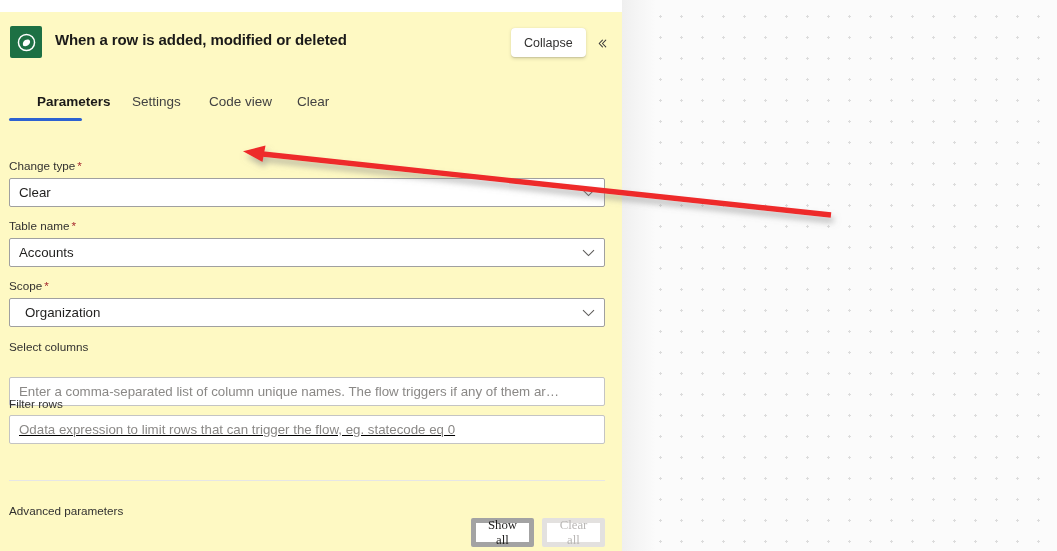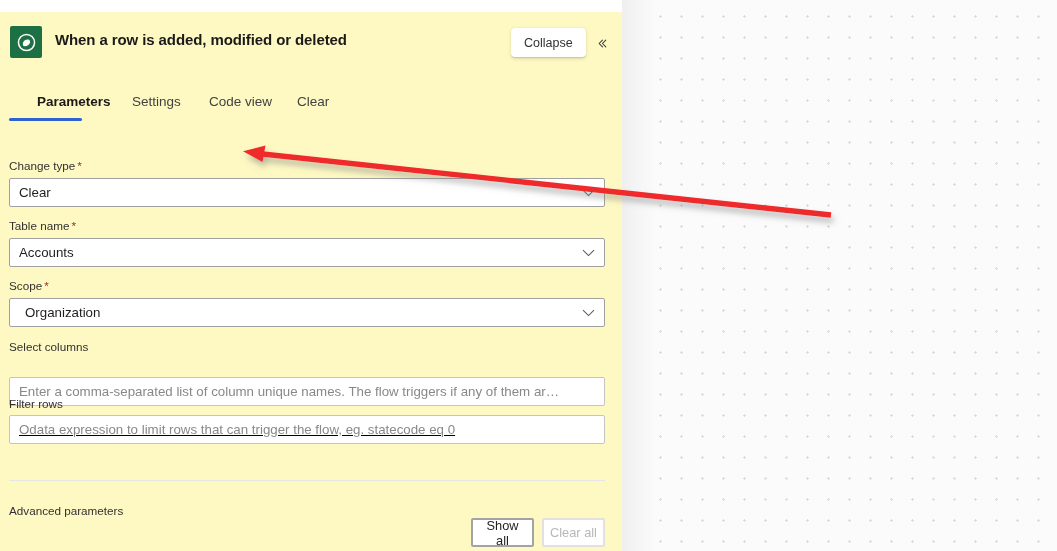--- a/index.html
+++ b/index.html
@@ -136,22 +136,22 @@
   .adv-label { position: absolute; left: 9px; top: 492px; }
   .adv-select {
     position: absolute; left: 9px; top: 506px;
     width: 453px; height: 29px;
     border: 1px solid #8a8886; border-radius: 2px;
     background: #fff; display: flex; align-items: center;
   }
   .adv-select .val { font-size: 13.3px; color: #201f1e; padding-left: 9px; }
   .smallbtn {
     position: absolute; top: 506px; height: 29px;
-    border: 2px solid #a3a3a3; border-radius: 2px; background: #fff;
-    font-family: Liberation Sans, sans-serif;
+    border: 5px solid #a3a3a3; border-radius: 2px; background: #fff;
+    font-family: Liberation Serif, serif;
     font-size: 12.8px; color: #201f1e;
     display: flex; align-items: center; justify-content: center;
     cursor: pointer;
   }
   #show-all { left: 471px; width: 63px; }
   #clear-all { left: 542px; width: 63px; color: #b9b7b5; border-color: #e3e1df; cursor: default; }
 
   
   .annotation { position: absolute; left: 0; top: 0; width: 1057px; height: 551px; pointer-events: none; z-index: 9; }
 </style>

